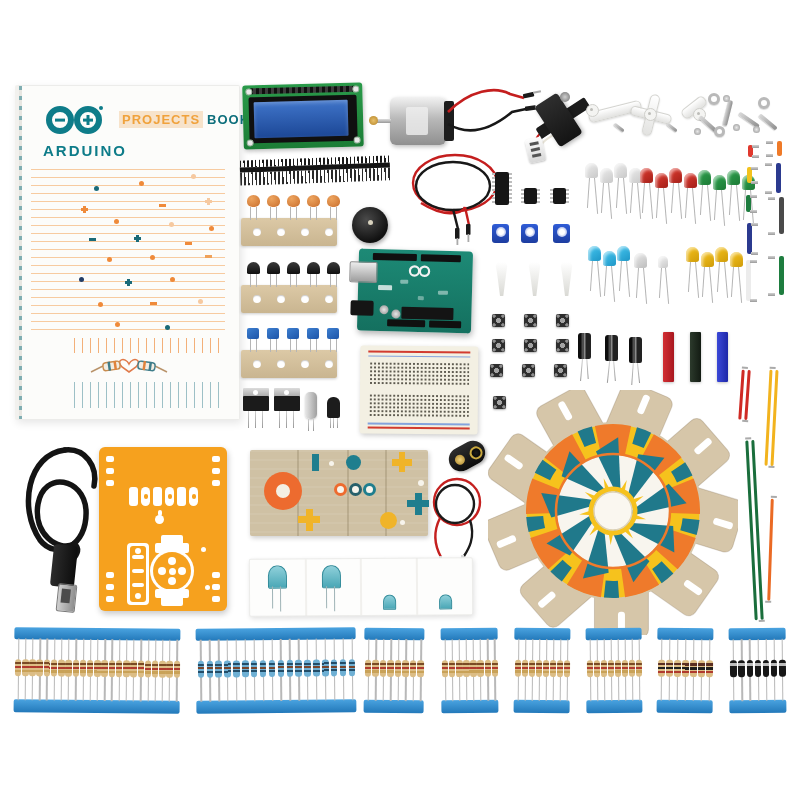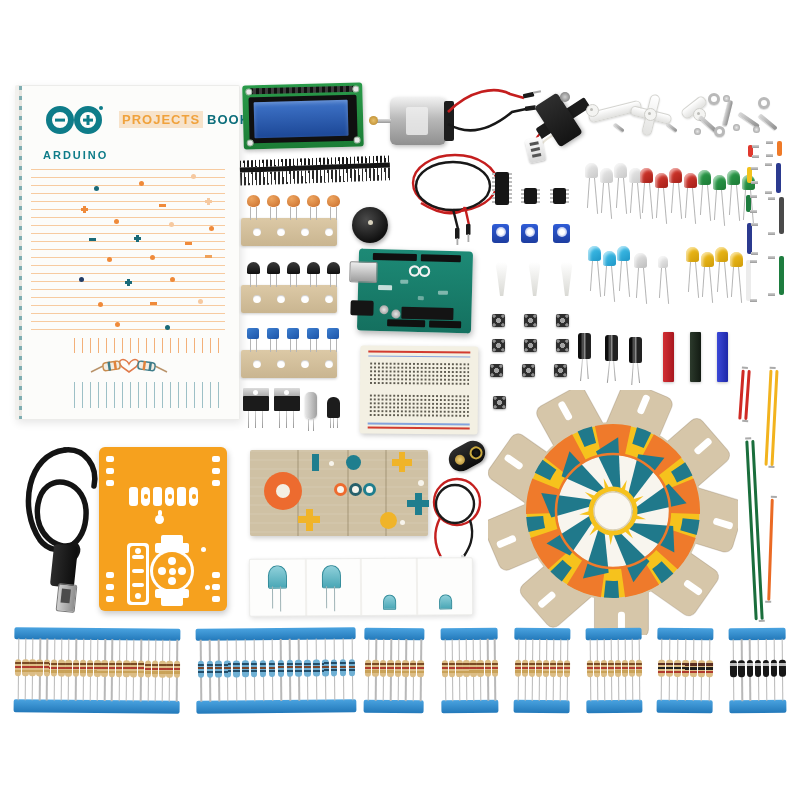--- a/index.html
+++ b/index.html
@@ -7,21 +7,21 @@
           font-family:"Liberation Sans",sans-serif;}
   .abs{position:absolute;}
 
   
   .book{left:15px;top:85px;width:220px;height:333px;background:#fcfcfa;
         border:1px solid #ececea;border-left:4px solid #f2f1ee;border-radius:2px;
         box-shadow:2px 3px 8px rgba(0,0,0,.10), inset 3px 0 0 #e8e7e2;}
   .book-spine{left:0;top:0;width:3px;height:100%;
         background:repeating-linear-gradient(to bottom,#2b7f8a 0 4px,#e8e7e2 4px 10px);opacity:.55;}
   .book-logo{left:24px;top:18px;width:66px;height:36px;}
-  .book-brand{left:24px;top:63px;font-size:11px;font-weight:bold;letter-spacing:2px;color:#0e7c89;}
+  .book-brand{left:24px;top:56px;font-size:15px;font-weight:bold;letter-spacing:2px;color:#0e7c89;}
   .book-title{left:100px;top:26px;font-size:13px;font-weight:bold;white-space:nowrap;}
   .book-title .t1{background:#f7e3cb;color:#f0a23c;padding:1px 3px;letter-spacing:1px;}
   .book-title .t2{color:#0e6f7c;letter-spacing:1px;margin-left:4px;}
   .book-lines{left:12px;top:76px;width:194px;height:172px;
         background:repeating-linear-gradient(to bottom,transparent 0 7px,#f7cba0 7px 8px);}
   .vticks-o{left:55px;top:252px;width:150px;height:15px;
         background:repeating-linear-gradient(to right,#f3b079 0 1px,transparent 1px 8px);}
   .vticks-t{left:55px;top:296px;width:150px;height:26px;
         background:repeating-linear-gradient(to right,#9dc0c6 0 1px,transparent 1px 8px);}
   .book-doodle{left:70px;top:264px;width:80px;height:28px;}

